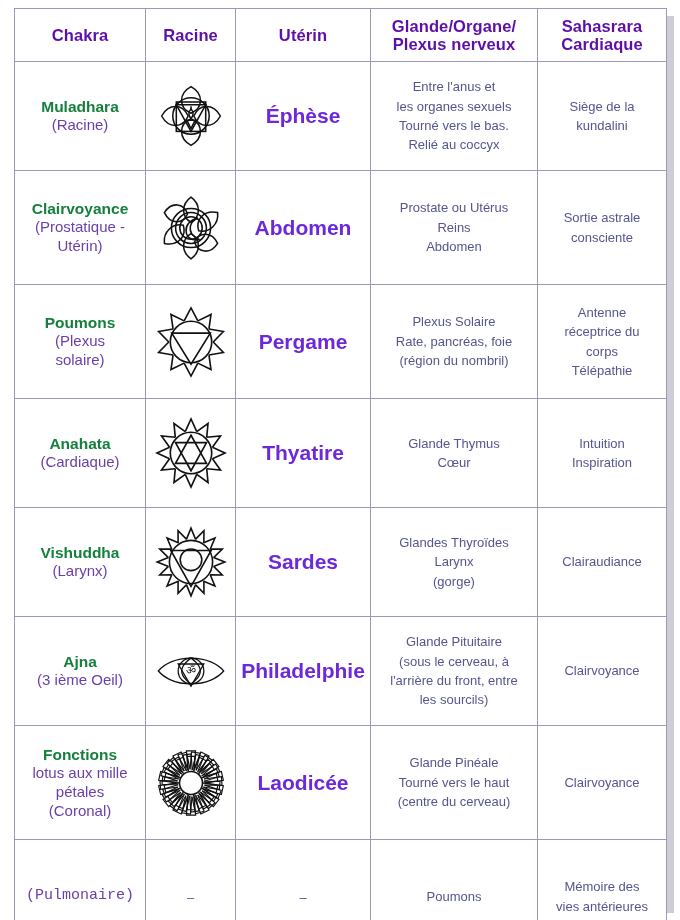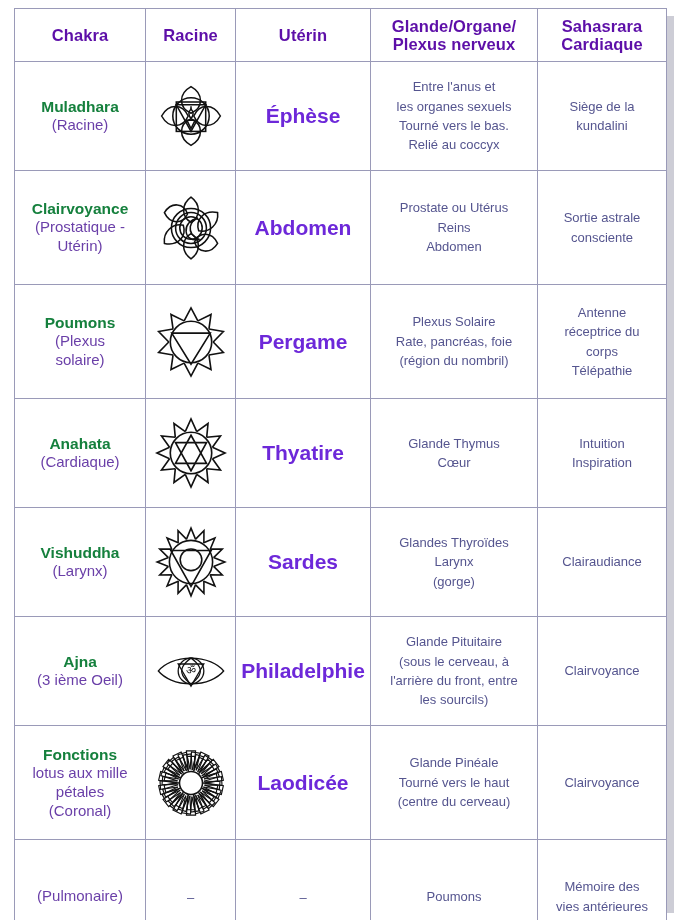--- a/index.html
+++ b/index.html
@@ -94,20 +94,21 @@
     display: block;
   }
   .chakra-sub {
     color: #6a3fa8;
     font-size: 15px;
     display: block;
     font-weight: normal;
   }
   .chakra-sub.plain {
     color: #6a3fa8;
+    font-family: Liberation Mono, monospace;
   }
 
   
   .eglise {
     color: #6d28d9;
     font-weight: bold;
     font-size: 21px;
   }
 
   

